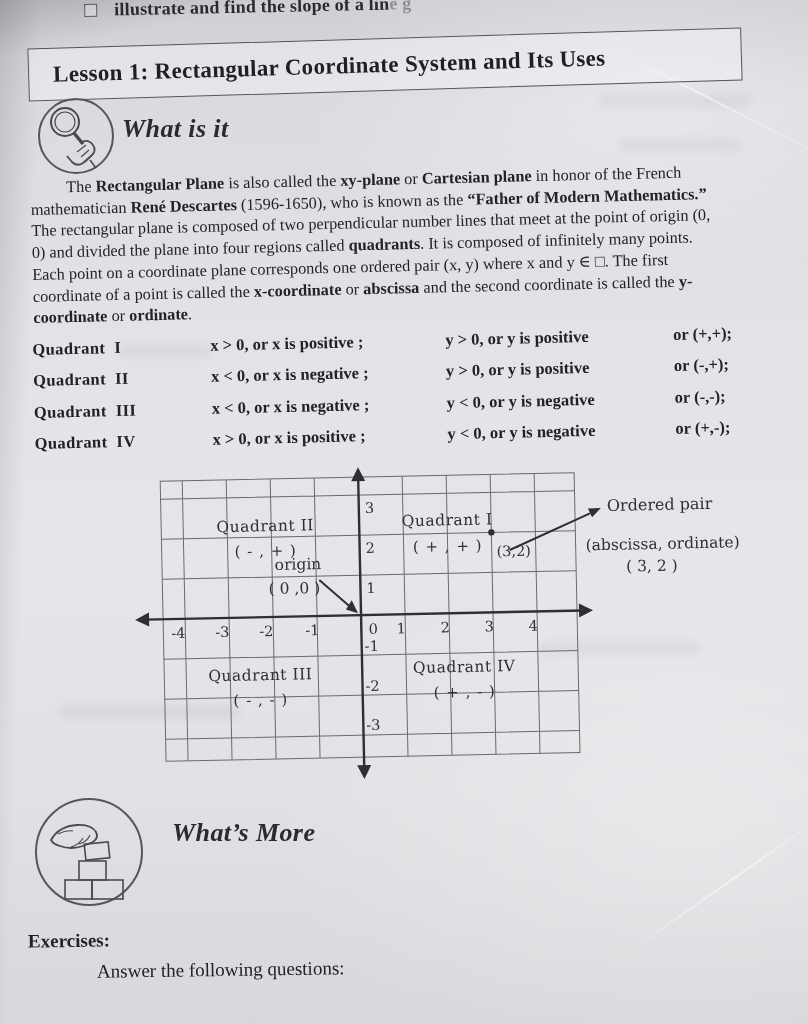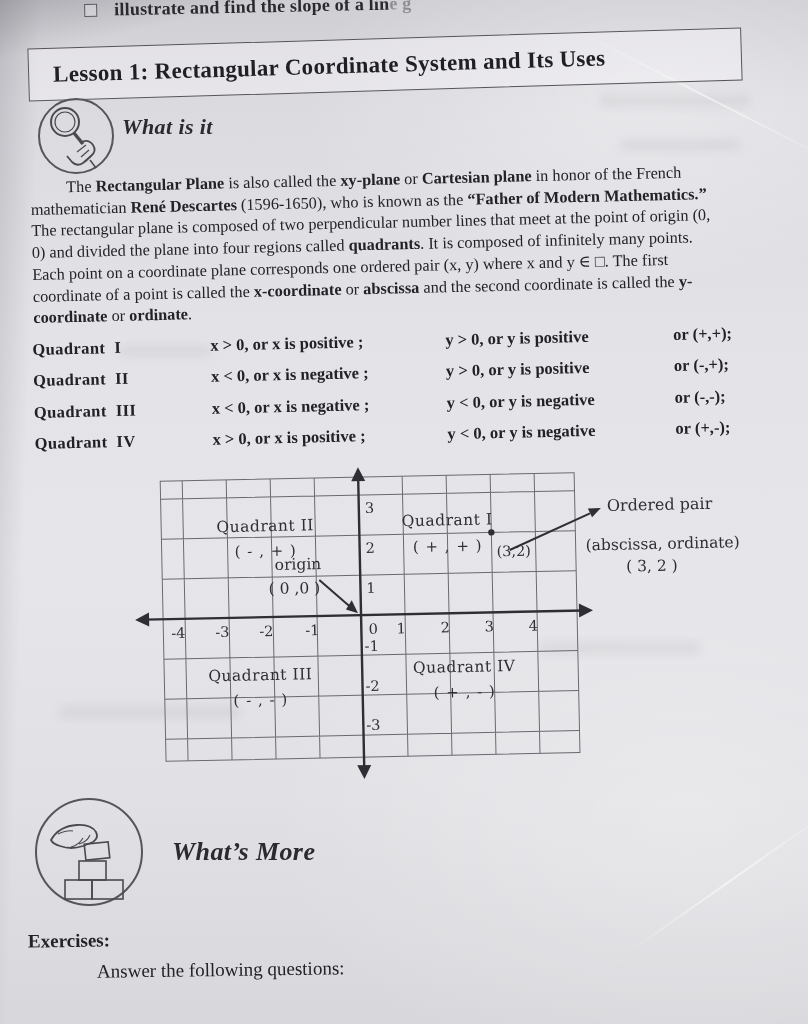--- a/index.html
+++ b/index.html
@@ -27,22 +27,22 @@
 
   
   .title-box { position:absolute; left:28px; top:38px; width:714px; height:53px; border:1.5px solid #55545b; background:rgba(246,245,248,.45); transform:rotate(-1.7deg); }
   .title-text { font-size:23px; font-weight:bold; line-height:51px; padding-left:24px; color:#1f1f24; letter-spacing:.3px; white-space:nowrap; }
 
   
   .icon { position:absolute; }
   .what-icon { left:36px; top:96px; width:80px; height:80px; }
   .more-icon { left:33px; top:796px; width:112px; height:112px; }
   .heading { position:absolute; font-weight:bold; font-style:italic; color:#2a2a2f; letter-spacing:.4px; }
-  .what-heading { left:122px; top:114px; font-size:22px; }
-  .more-heading { left:172px; top:818px; font-size:26px;margin-top:19px; }
+  .what-heading { left:122px; top:114px; font-size:26px; }
+  .more-heading { left:172px; top:818px; font-size:26px; }
 
   
   .intro { position:absolute; left:30px; top:177px; width:760px; transform:rotate(-1.35deg); transform-origin:left top; font-size:16.3px; line-height:21.7px; color:#232327; }
   .pline { white-space:nowrap; }
   .pline.indent { text-indent:36px; }
   .intro .bold { font-weight:bold; }
 
   
   .qtable { position:absolute; left:32px; top:334px; width:754px; transform:rotate(-1.35deg); transform-origin:left top; font-weight:bold; font-size:16.5px; color:#222226; }
   .qrow { display:flex; height:31.5px; align-items:center; }

